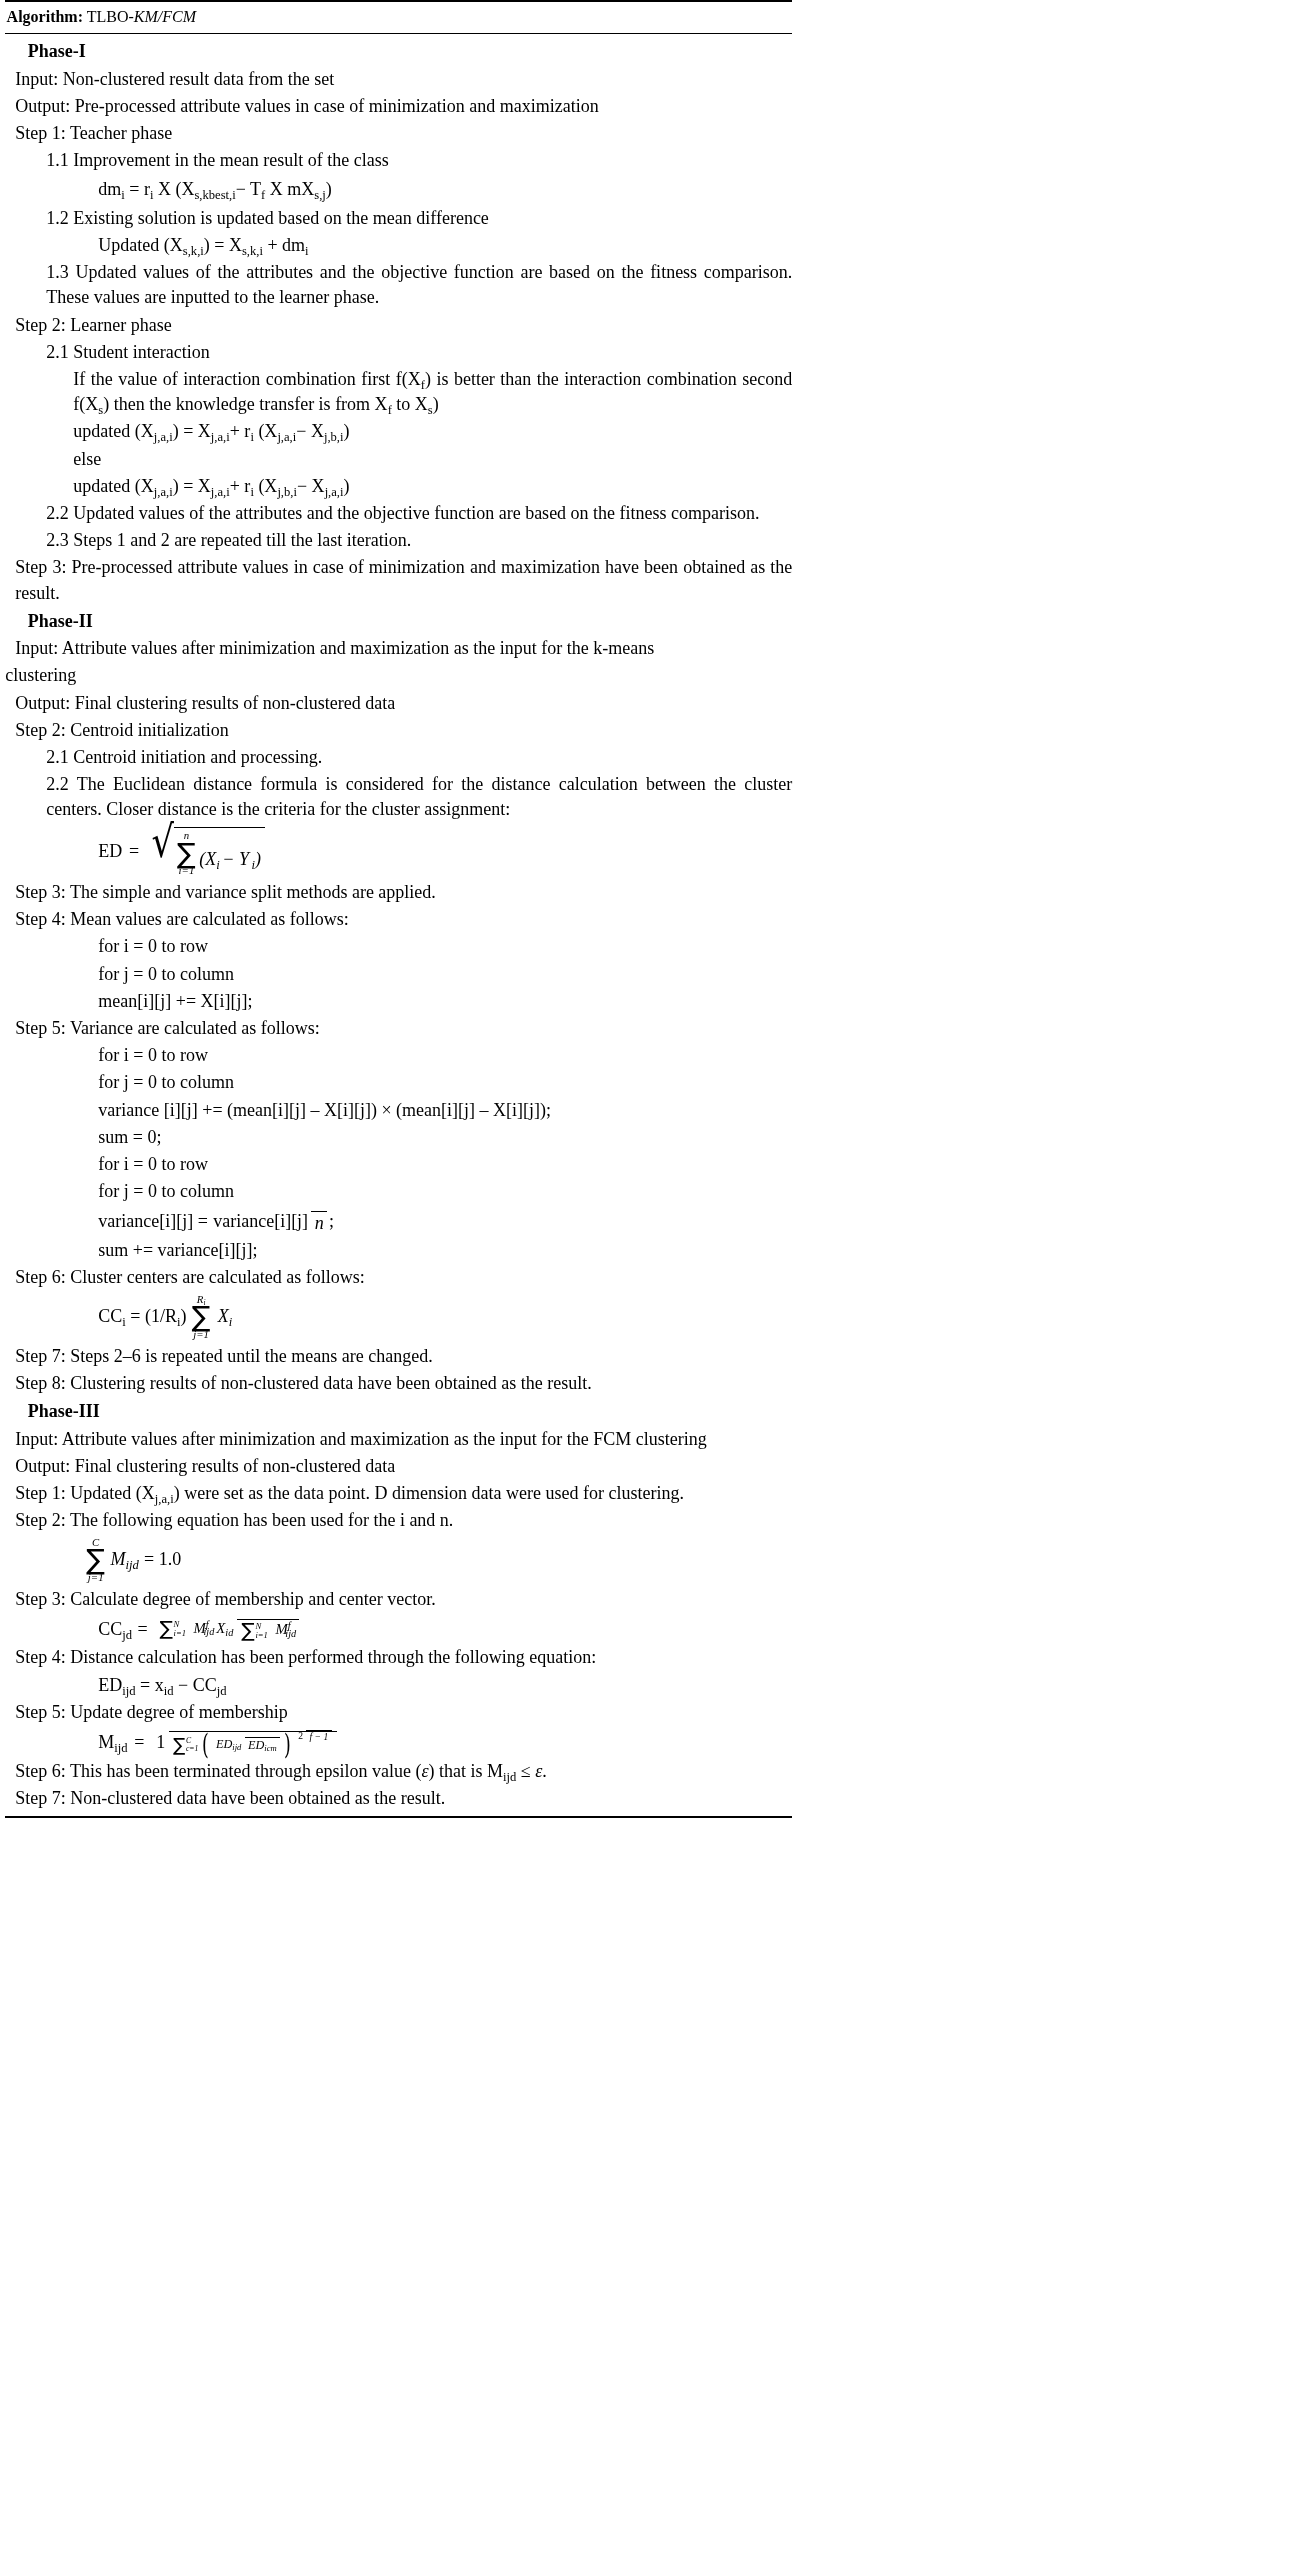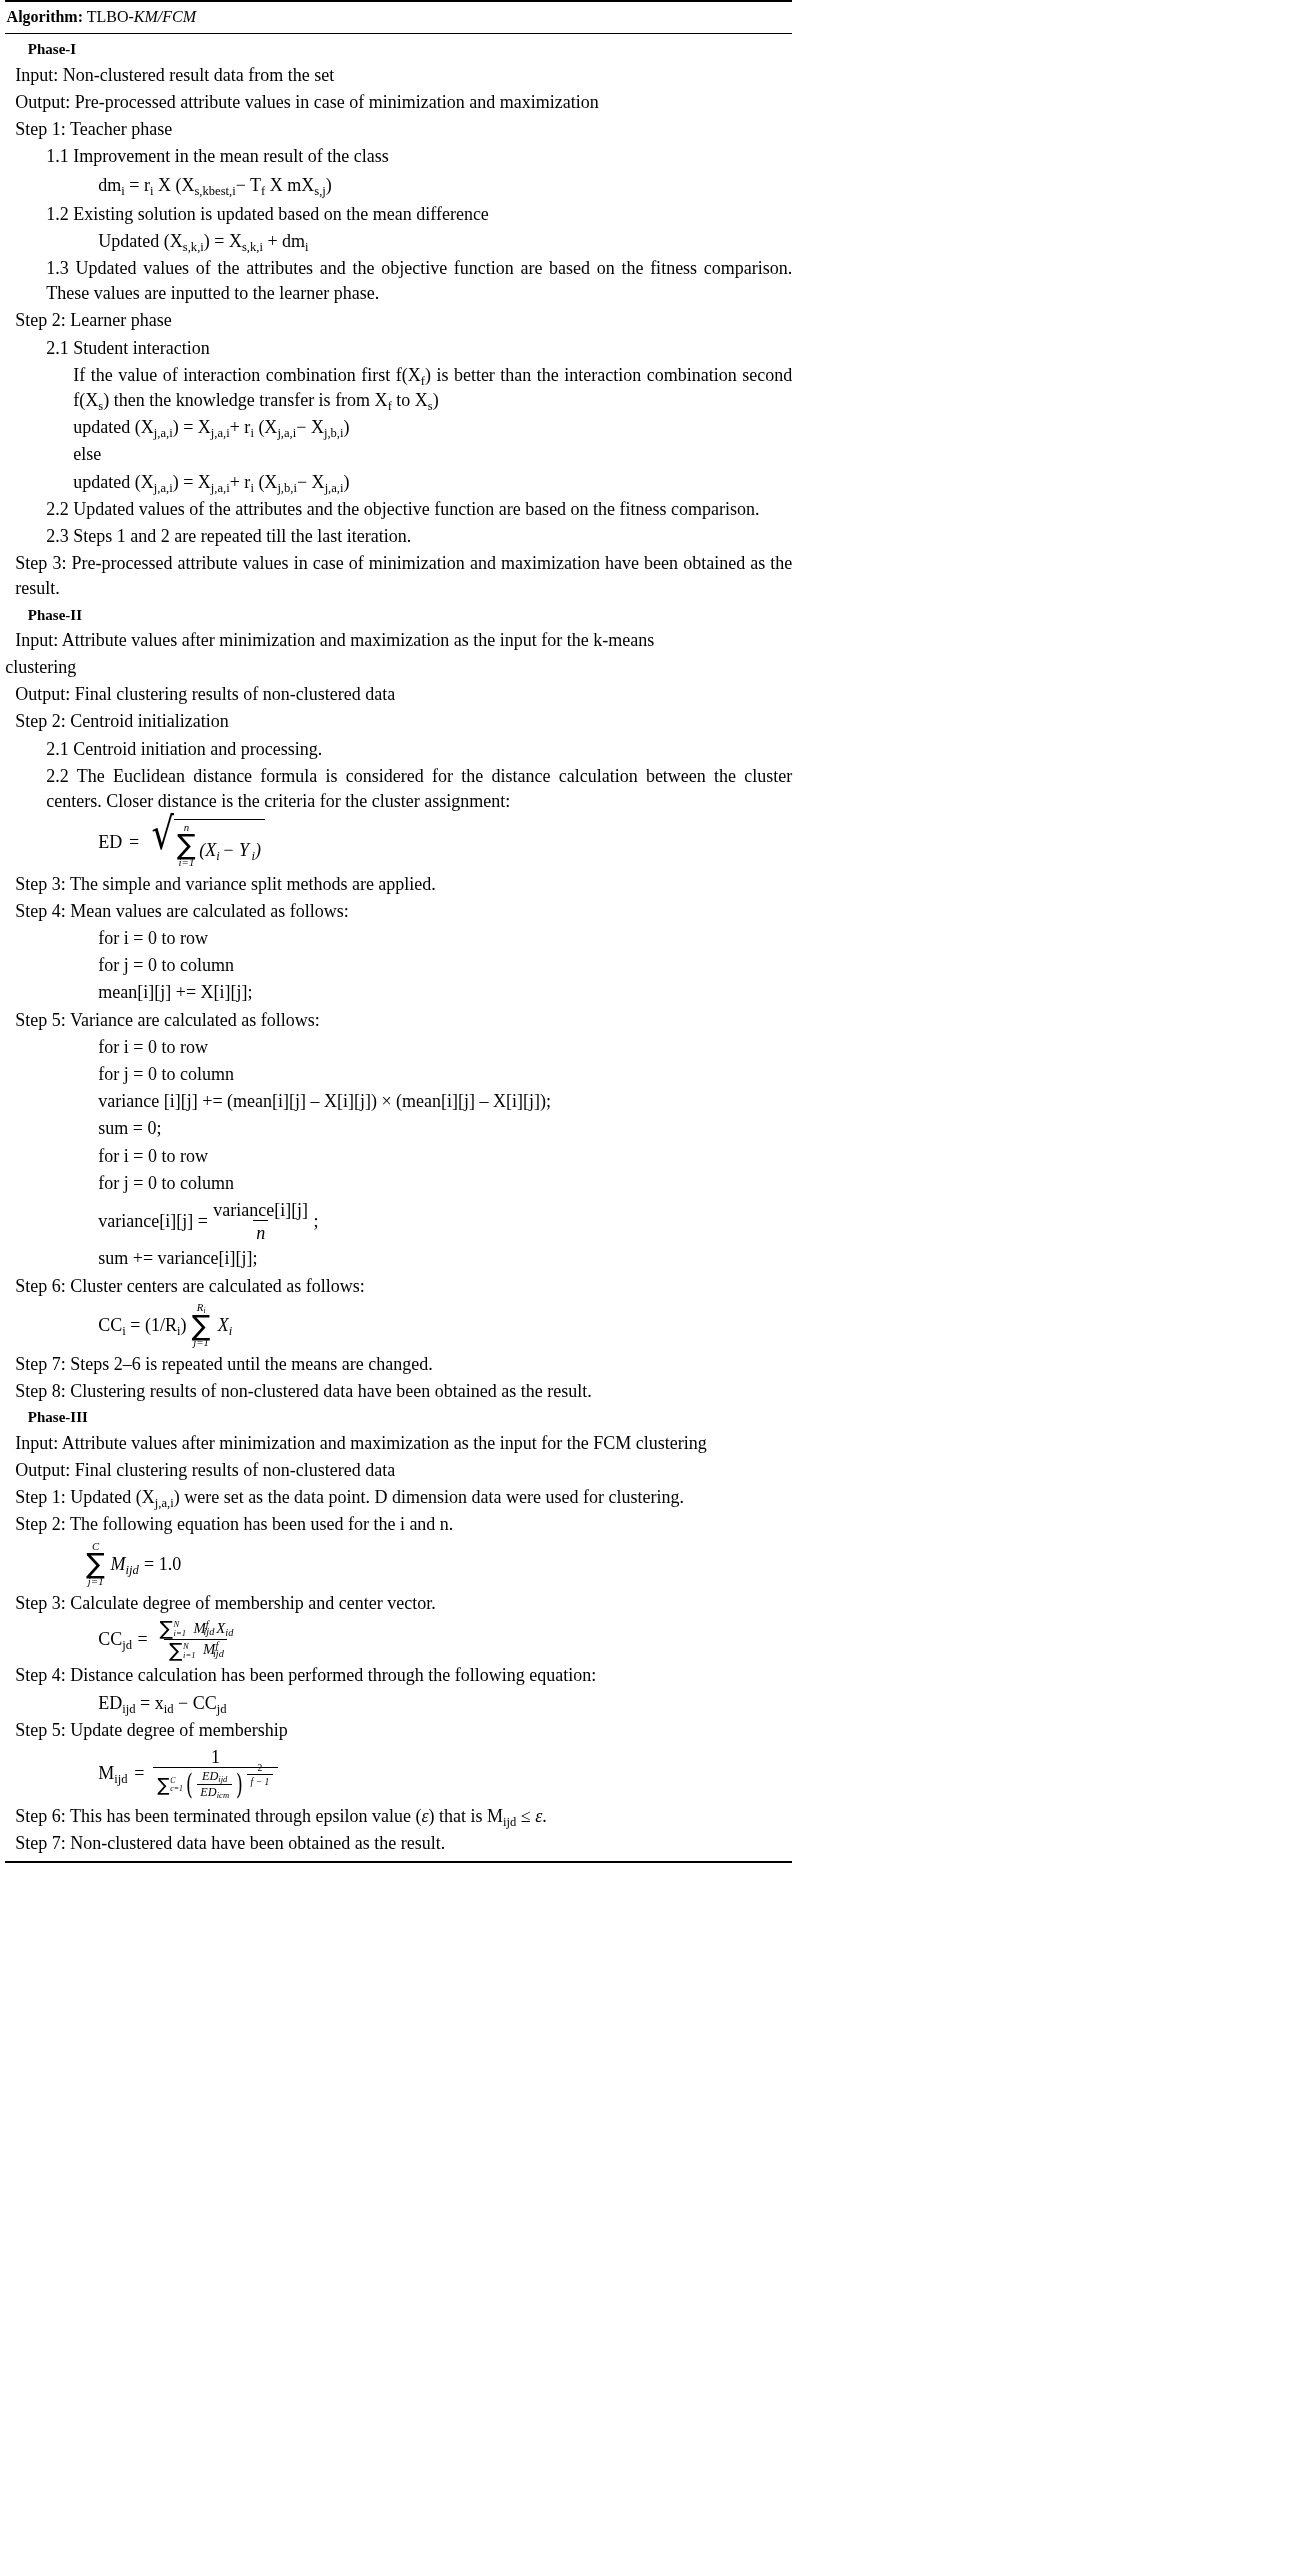--- a/index.html
+++ b/index.html
@@ -19,21 +19,21 @@
   }
   .rule-thick{border-top:2.6px solid #000;width:787px;height:0;margin:0;}
   .rule-thin{border-top:1.3px solid #000;width:787px;height:0;margin:0;}
   .title-row{padding:4px 0 4.6px 1.3px;font-size:16px;}
   .title-row .lbl{font-weight:bold;}
   .title-row .nm{font-weight:normal;}
   .title-row .ital{font-style:italic;}
 
   .body-area{padding:3.3px 0 4px 0;}
 
-  .phase{font-weight:bold;padding:2px 0 1.3px 22.5px;font-size:15px;}
+  .phase{font-weight:bold;padding:2px 0 1.3px 22.5px;font-size:18px;}
 
   .line{
     text-align:justify;
     text-align-last:left;
     padding:1px 0;
     position:relative;
   }
   .line.just{text-align:justify;}
   
   .l0{margin-left:10px;}
@@ -44,21 +44,21 @@
 
   sub{font-size:0.70em;line-height:0;vertical-align:-0.28em;}
   sup{font-size:0.70em;line-height:0;vertical-align:0.48em;}
   .mi{font-style:italic;}
 
   
   .mrow{display:inline-flex;align-items:center;vertical-align:middle;}
   .mblock{padding:2.6px 0;}
 
   .frac{
-    display:inline-flex;flex-direction:column;align-items:center;
+    display:inline-flex;flex-direction:row;align-items:center;
     vertical-align:middle;margin:0 2px;
   }
   .frac .num{padding:0 3.3px 0.7px 3.3px;line-height:1.12;}
   .frac .den{padding:1.3px 3.3px 0 3.3px;line-height:1.12;border-top:1.3px solid #000;}
 
   .sigma{
     display:inline-flex;flex-direction:column;align-items:center;
     vertical-align:middle;line-height:1;margin:0 2px;
   }
   .sigma .lim{font-size:0.60em;font-style:italic;line-height:1.05;}

